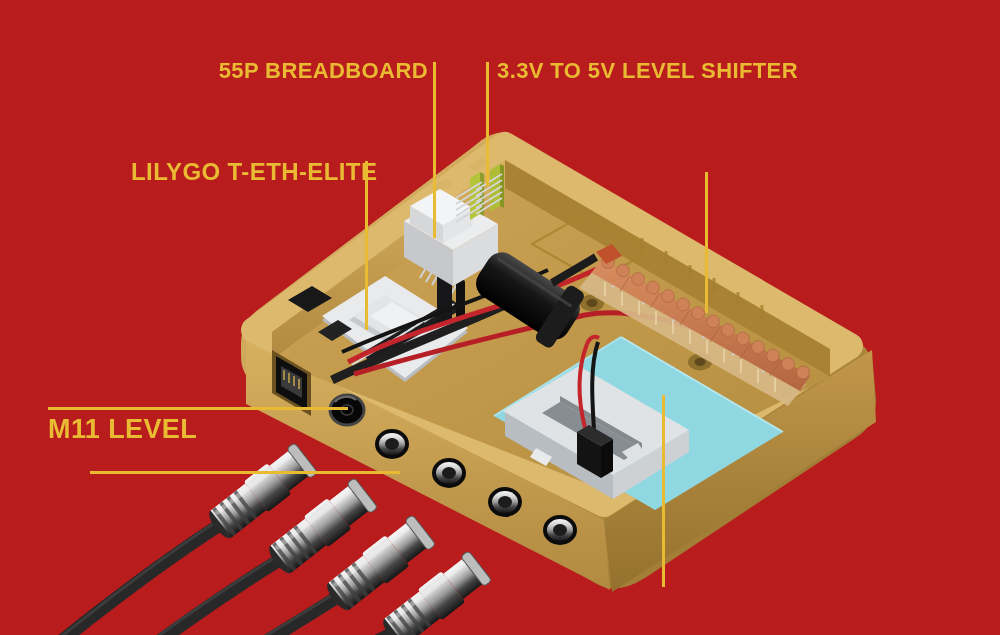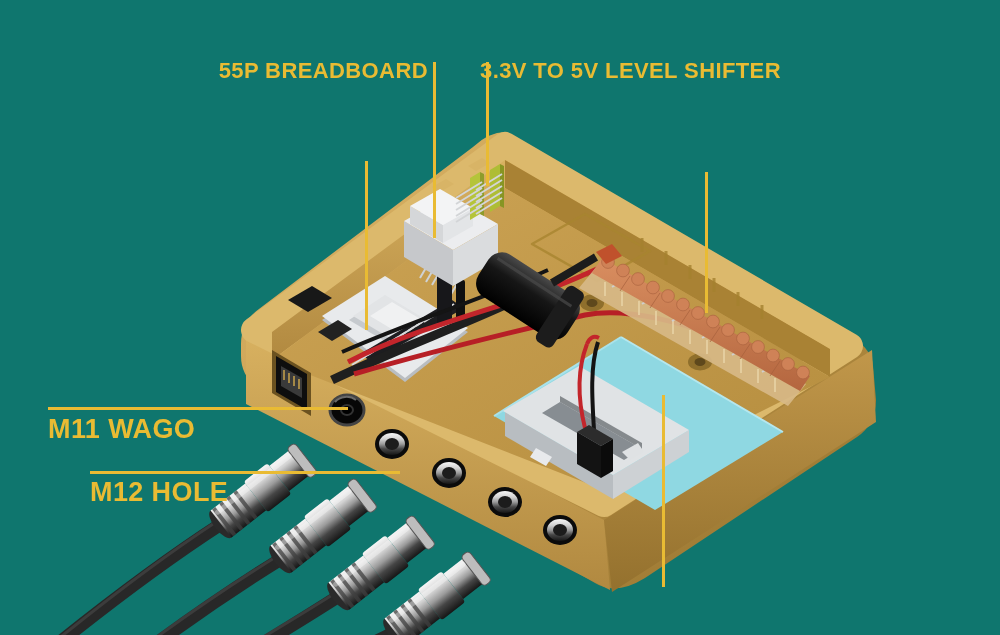--- a/index.html
+++ b/index.html
@@ -1,25 +1,25 @@
 <!DOCTYPE html>
 <html><head>
 <meta charset="utf-8">
 <style>
   html,body{margin:0;padding:0;background:#242321;}
-  .stage{position:relative;width:1000px;height:635px;background:#0f766e;overflow:hidden;
+  .stage{position:relative;width:1000px;height:635px;background:#b91c1c;overflow:hidden;
          font-family:"Liberation Sans","DejaVu Sans",sans-serif;}
   .stage svg{position:absolute;left:0;top:0;}
   .callout{position:absolute;color:#E9BB33;font-weight:bold;letter-spacing:.4px;
            line-height:1;white-space:nowrap;}
   .leader{position:absolute;background:#E9BB33;}
   .ld-v{width:3px;}
   .ld-h{height:3px;}
   #lb-breadboard{right:572px;top:60px;font-size:22px;}
-  #lb-shifter{left:480px;top:60px;font-size:22px;}
+  #lb-shifter{left:497px;top:60px;font-size:22px;}
   #lb-lilygo{left:131px;top:160px;font-size:24px;}
   #lb-wago{left:717px;top:170px;font-size:24px;}
   #lb-m11{left:48px;top:416px;font-size:27px;}
   #lb-m12{left:90px;top:479px;font-size:27px;}
   #lb-bracket{left:676px;top:566px;font-size:26px;}
   #ld-breadboard{left:433px;top:62px;height:176px;}
   #ld-shifter{left:486px;top:62px;height:124px;}
   #ld-lilygo{left:365px;top:161px;height:169px;}
   #ld-wago{left:705px;top:172px;height:141px;}
   #ld-m11{left:48px;top:407px;width:300px;}
@@ -365,15 +365,15 @@
   <div id="ld-breadboard" class="leader ld-v"></div>
   <div id="ld-shifter" class="leader ld-v"></div>
   <div id="ld-lilygo" class="leader ld-v"></div>
   <div id="ld-wago" class="leader ld-v"></div>
   <div id="ld-m11" class="leader ld-h"></div>
   <div id="ld-m12" class="leader ld-h"></div>
   <div id="ld-bracket" class="leader ld-v"></div>
 
   <div id="lb-breadboard" class="callout">55P BREADBOARD</div>
   <div id="lb-shifter" class="callout">3.3V TO 5V LEVEL SHIFTER</div>
-  <div id="lb-m11" class="callout">M11 WAGO</div>
-  <div id="lb-m12" class="callout">M12 HOLE</div>
+  <div id="lb-lilygo" class="callout">LILYGO T-ETH-ELITE</div>
+  <div id="lb-m11" class="callout">M11 LEVEL</div>
 </div>
 
 </body></html>

